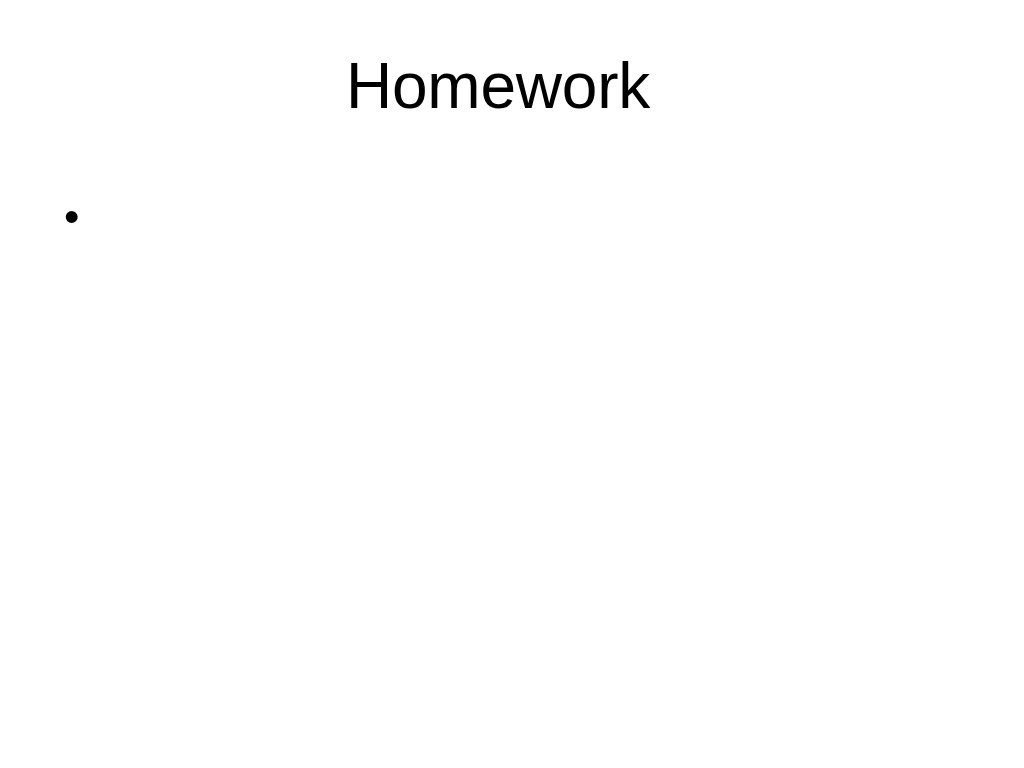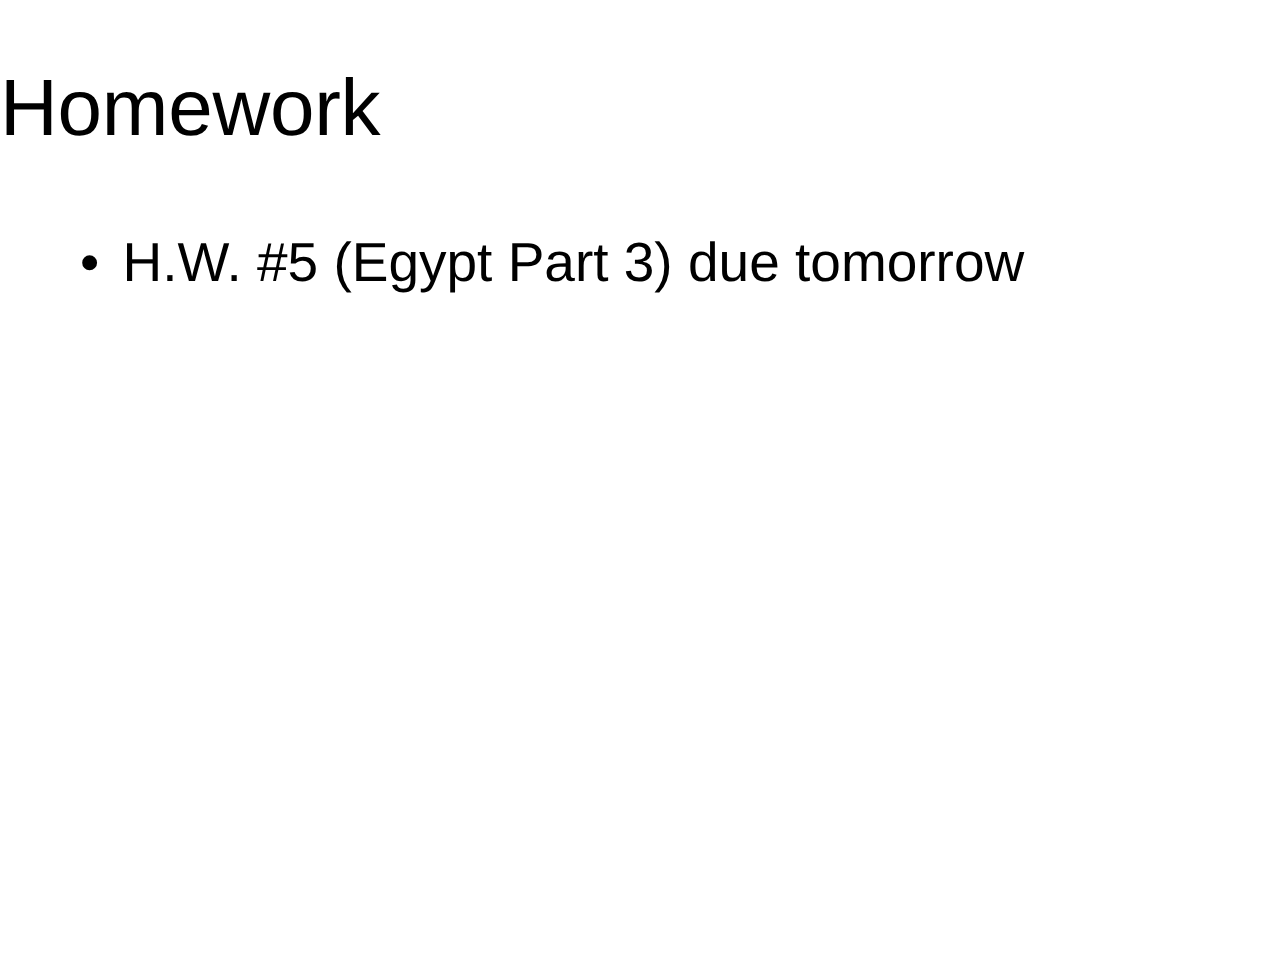--- a/index.html
+++ b/index.html
@@ -21,21 +21,21 @@
     height: 768px;
     background: #ffffff;
   }
 
   
   .slide-title-block {
     position: absolute;
     left: 0;
     top: 52px;
     width: 996px;
-    text-align: left;
+    text-align: center;
   }
   .slide-title {
     display: inline-block;
     font-size: 64px;
     line-height: 1.08;
     font-weight: normal;
     letter-spacing: -0.2px;
     color: #000000;
     margin: 0;
     white-space: nowrap;
@@ -82,18 +82,17 @@
 <div class="slide">
 
   <div class="slide-title-block">
     <h1 class="slide-title">Homework</h1>
   </div>
 
   <div class="slide-body">
     <ul class="bullet-list">
       <li class="bullet-item">
         <span class="bullet-marker">•</span>
-        <span class="bullet-text">H.W. #5 (Egypt Part 3) due tomorrow</span>
       </li>
     </ul>
   </div>
 
 </div>
 
 </body></html>

